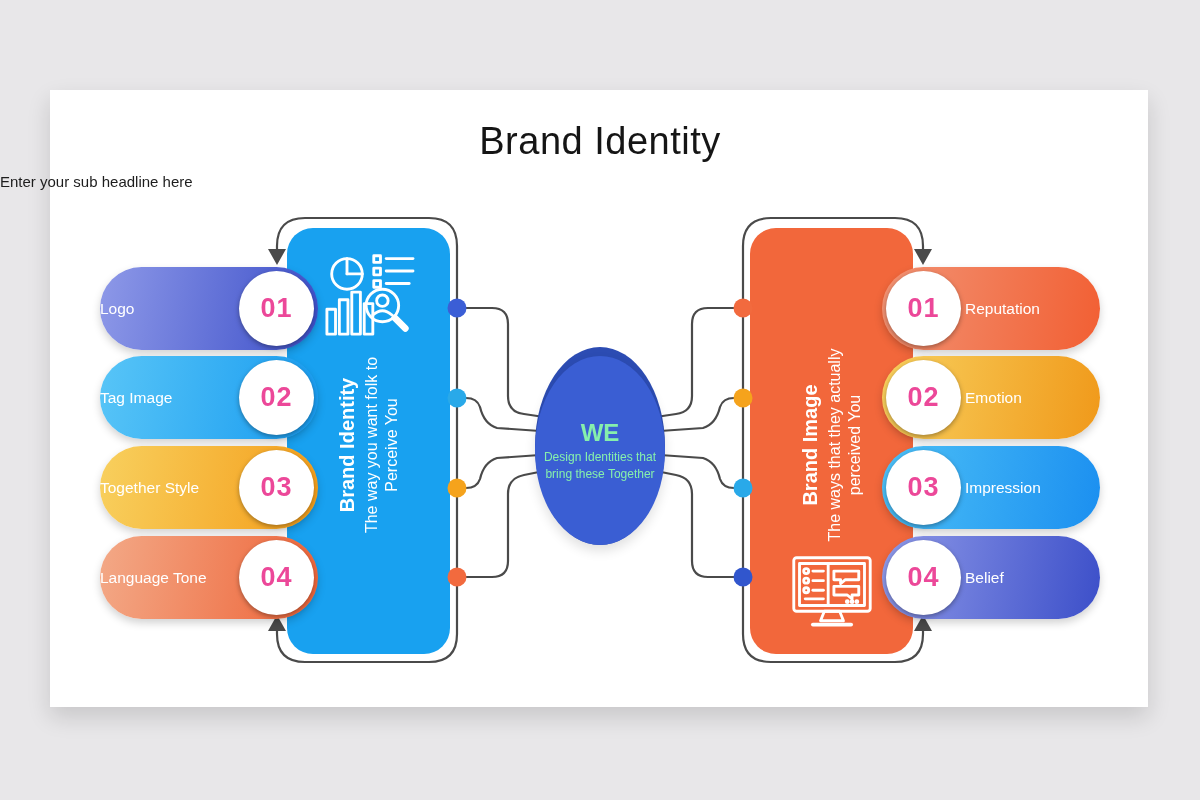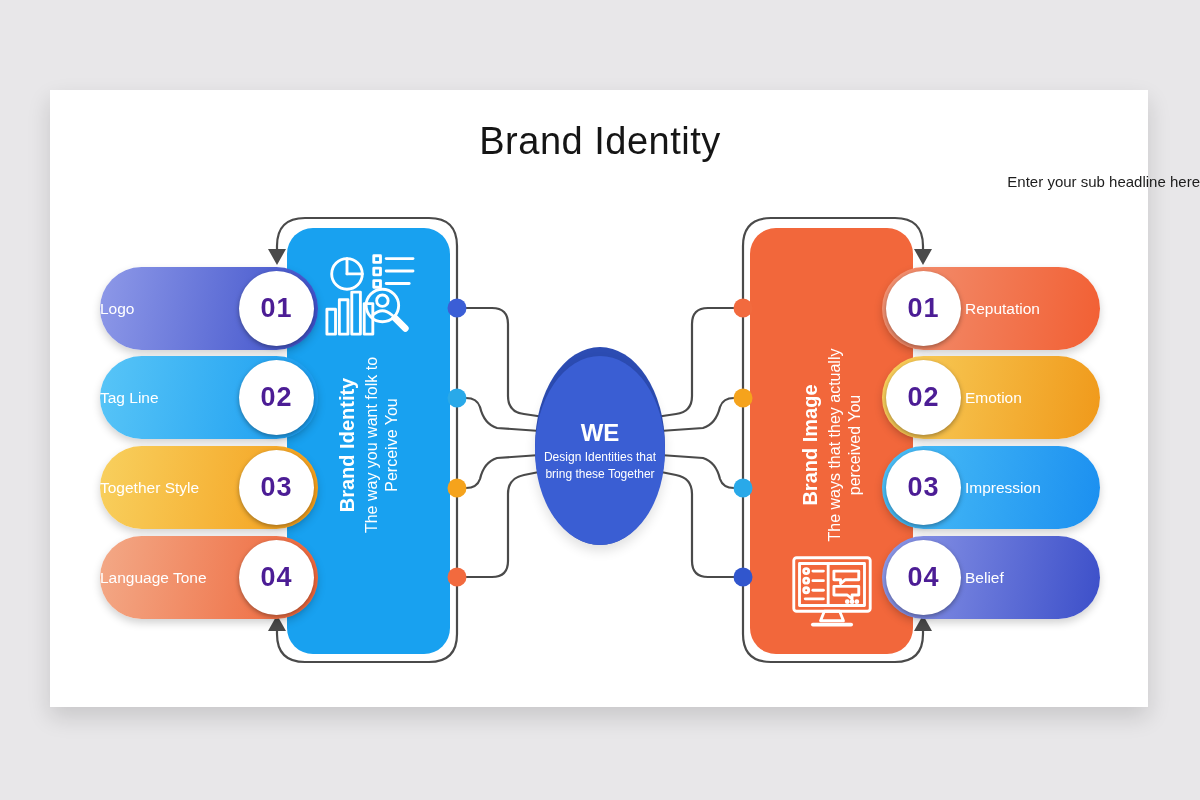--- a/index.html
+++ b/index.html
@@ -3,21 +3,21 @@
 <meta charset="utf-8">
 <style>
   * { margin:0; padding:0; box-sizing:border-box; }
   html,body { width:1200px; height:800px; }
   body { background:#e8e7e9; font-family:"Liberation Sans", sans-serif; overflow:hidden; }
   .stage { position:relative; width:1200px; height:684px; }
   .card { position:absolute; left:50px; top:90px; width:1098px; height:617px;
           background:#ffffff; box-shadow:0 10px 22px rgba(0,0,0,0.14); }
   .title { position:absolute; left:0; right:0; top:120px; text-align:center;
            font-size:38px; font-weight:500; color:#151515; letter-spacing:0.5px; }
-  .subtitle { position:absolute; left:0; right:0; top:173px; text-align:right;
+  .subtitle { position:absolute; left:0; right:0; top:173px; text-align:left;
               font-size:15px; color:#1d1d1d; }
 
   .panel { position:absolute; top:228px; width:163px; height:426px; border-radius:26px; }
   .panel-left  { left:287px; }
   .panel-right { left:750px; }
 
   .panel-icon { position:absolute; left:50%; transform:translateX(-50%); }
   .icon-top    { top:22px; }
   .icon-bottom { bottom:16px; }
 
@@ -29,30 +29,30 @@
 
   .pill { position:absolute; width:218px; height:83px; border-radius:42px;
           box-shadow:0 4px 9px rgba(0,0,0,0.18); }
   .pill-label { position:absolute; top:50%; transform:translateY(-50%);
                 color:#ffffff; font-size:15.5px; }
   .pill-left  .pill-label { left:0; width:134px; text-align:left; }
   .pill-right .pill-label { left:83px; text-align:right; }
   .num-circle { position:absolute; top:4px; width:75px; height:75px; border-radius:50%;
                 background:#ffffff; box-shadow:0 2px 5px rgba(0,0,0,0.35);
                 display:flex; align-items:center; justify-content:center;
-                font-size:27px; font-weight:bold; color:#4c1d95; letter-spacing:1px; }
+                font-size:27px; font-weight:bold; color:#ec4899; letter-spacing:1px; }
   .pill-left  .num-circle { left:139px; }
   .pill-right .num-circle { left:4px; }
 
   .blob-back  { position:absolute; left:535px; top:347px; width:130px; height:198px;
                 border-radius:50%; }
   .blob-front { position:absolute; left:535px; top:356px; width:130px; height:189px;
                 border-radius:50%; display:flex; flex-direction:column;
                 align-items:center; justify-content:center; text-align:center;
-                color:#ffffff; box-shadow:0 6px 12px rgba(0,0,0,0.12); }
+                color:#86efac; box-shadow:0 6px 12px rgba(0,0,0,0.12); }
   .blob-head { font-size:24px; font-weight:bold; margin-bottom:2px; }
   .blob-desc { font-size:12px; line-height:1.35; width:118px; }
 
   svg.overlay { position:absolute; left:0; top:0; pointer-events:none; }
 </style>
 </head>
 <body style="background: rgb(232, 231, 233);">
 
 <div class="stage">
   <div class="card"></div>
@@ -153,21 +153,21 @@
   <div class="blob-front" style="background: rgb(58, 94, 211);">
     <div class="blob-head">WE</div>
     <div class="blob-desc">Design Identities that bring these Together</div>
   </div>
 
   <div class="pill pill-left" style="left: 100px; top: 267px; background: linear-gradient(100deg, rgb(142, 153, 232), rgb(60, 79, 201));">
     <span class="pill-label">Logo</span>
     <span class="num-circle">01</span>
   </div>
   <div class="pill pill-left" style="left: 100px; top: 356px; background: linear-gradient(100deg, rgb(88, 197, 247), rgb(24, 155, 240));">
-    <span class="pill-label">Tag Line</span>
+    <span class="pill-label">Tag Image</span>
     <span class="num-circle">02</span>
   </div>
   <div class="pill pill-left" style="left: 100px; top: 446px; background: linear-gradient(100deg, rgb(248, 208, 94), rgb(244, 157, 26));">
     <span class="pill-label">Together Style</span>
     <span class="num-circle">03</span>
   </div>
   <div class="pill pill-left" style="left: 100px; top: 536px; background: linear-gradient(100deg, rgb(243, 169, 135), rgb(238, 100, 56));">
     <span class="pill-label">Language Tone</span>
     <span class="num-circle">04</span>
   </div>

